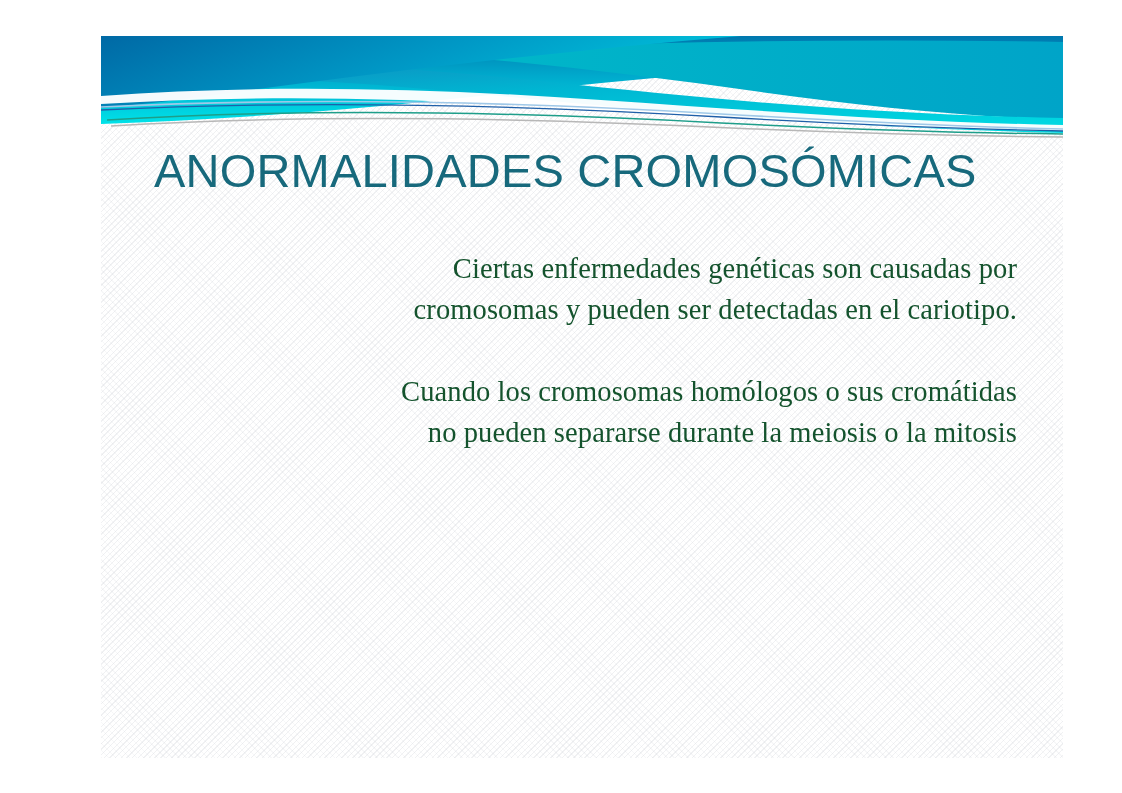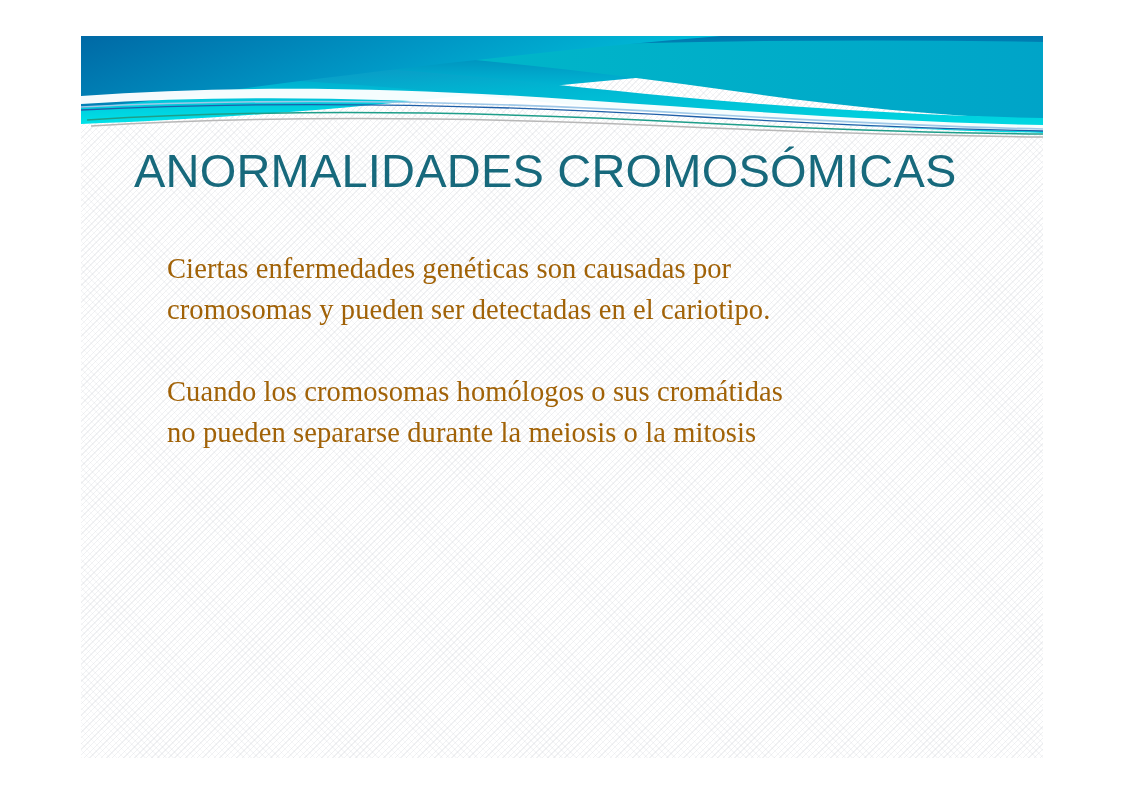--- a/index.html
+++ b/index.html
@@ -14,20 +14,21 @@
     position: relative;
     overflow: hidden;
     font-family: "Liberation Sans", sans-serif;
   }
 
   
   #page {
     position: absolute;
     inset: 0;
     background: #ffffff;
+    margin-left: 20px;
   }
 
   
   #slide {
     position: absolute;
     left: 81px;
     top: 36px;
     width: 962px;
     height: 722px;
     background: #ffffff;
@@ -84,23 +85,24 @@
   #body-block {
     position: absolute;
     left: 86px;
     top: 212px;
     width: 830px;
   }
   .para {
     font-family: "Liberation Serif", serif;
     font-size: 28.5px;
     line-height: 41px;
-    color: #a16207;
+    color: #14532d;
     margin: 0;
     letter-spacing: 0.1px;
+    text-align: right;
   }
   .para .ln { display: block; white-space: nowrap; }
   #para-2 { margin-top: 41px; }
 </style>
 </head>
 <body>
 
 <div id="page">
 
   <div id="slide">

